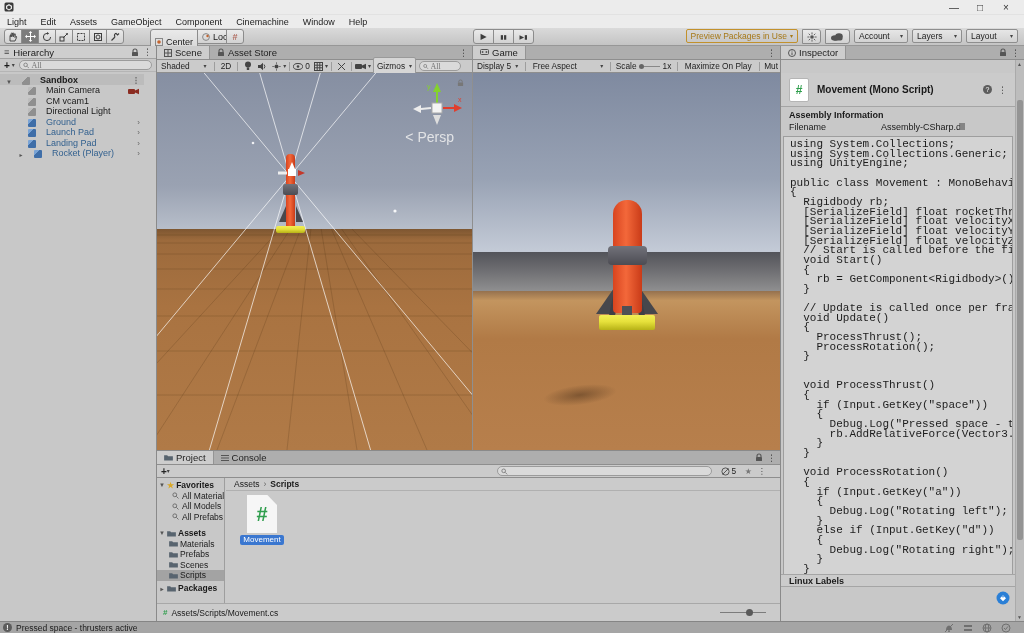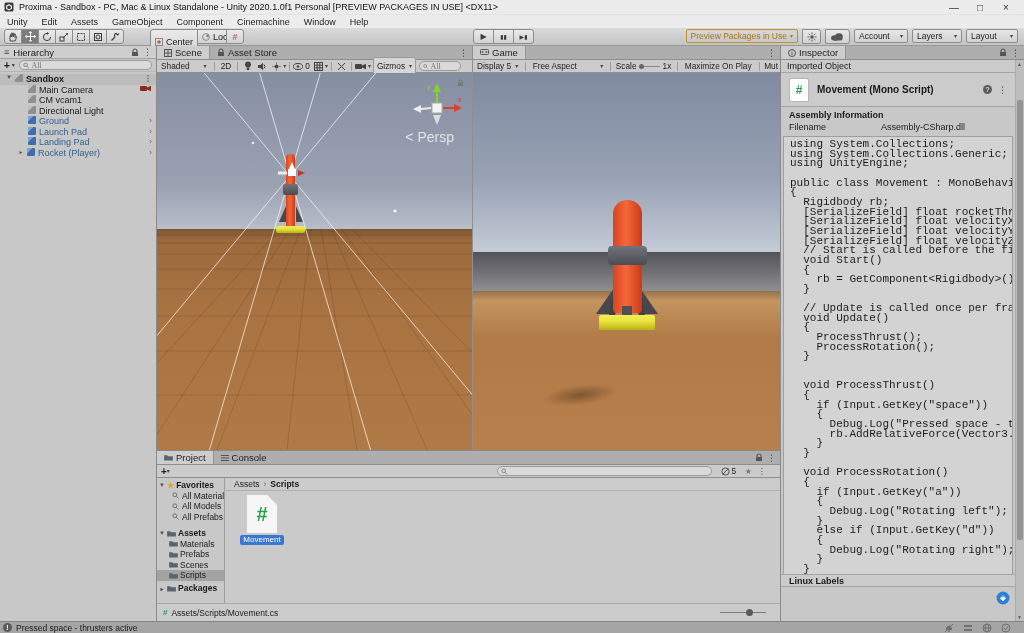--- a/index.html
+++ b/index.html
@@ -48,21 +48,21 @@
   .searchbox input{border:0;background:transparent;outline:none;font-size:8px;width:100%;color:#333}
 
   
   #hierarchy{position:absolute;left:0;top:46px;width:157px;height:575px;background:#c8c8c8;
              border-right:1px solid #8a8a8a}
   #hier-head{position:absolute;left:0;top:0;right:0;height:13px;background:#cecece;
              border-bottom:1px solid #a2a2a2;display:flex;align-items:center;padding:0 4px;gap:4px}
   #hier-tool{position:absolute;left:0;top:13px;right:0;height:13px;display:flex;align-items:center;
              padding:0 4px;gap:2px;border-bottom:1px solid #b5b5b5}
   .tree{position:absolute;left:0;right:0}
-  .trow{position:absolute;left:0;right:0;height:10.5px;display:flex;align-items:flex-start;gap:3px;font-size:9px}
+  .trow{position:absolute;left:0;right:12px;height:10.5px;display:flex;align-items:flex-end;gap:10px;font-size:9px}
   .disc{width:6px;font-size:6px;color:#555;text-align:center}
   .cube{width:8px;height:8px;border-radius:1px;flex:0 0 8px;
         background:linear-gradient(135deg,#bdbdbd 35%,#8f8f8f 35%)}
   .cube.blue{background:linear-gradient(135deg,#7aa4d6 35%,#3f6ea8 35%)}
   .lblpref{color:#33618f}
   .rchev{margin-left:auto;margin-right:4px;color:#666;font-size:8px}
 
   
   #scenepanel{position:absolute;left:157px;top:46px;width:315px;height:404px;background:#c8c8c8}
   #gamepanel{position:absolute;left:472px;top:46px;width:308px;height:404px;background:#c8c8c8;
@@ -130,30 +130,29 @@
 </style>
 </head>
 <body>
 
 <div id="titlebar">
   <svg width="10" height="10" viewBox="0 0 10 10">
     <rect x="0.5" y="0.5" width="9" height="9" rx="1.5" fill="#3a3a3a"></rect>
     <polygon points="5,2 8,3.8 8,6.8 5,8.4 2,6.8 2,3.8" fill="#e9e9e9"></polygon>
     <polygon points="5,3.4 6.8,4.5 6.8,6.3 5,7.2 3.2,6.3 3.2,4.5" fill="#3a3a3a"></polygon>
   </svg>
-  <span class="ttl">Proxima - Sandbox - PC, Mac &amp; Linux Standalone - Unity 2020.1.0f1 Personal [PREVIEW PACKAGES IN USE] &lt;DX11&gt;</span>
   <div id="winctl">
     <span>—</span>
     <span>□</span>
     <span>×</span>
   </div>
 </div>
 
 <div id="menubar">
-  <span class="mi">Unity</span>
+  <span class="mi">Light</span>
   <span class="mi">Edit</span>
   <span class="mi">Assets</span>
   <span class="mi">GameObject</span>
   <span class="mi">Component</span>
   <span class="mi">Cinemachine</span>
   <span class="mi">Window</span>
   <span class="mi">Help</span>
 </div>
 
 <div id="toolbar">
@@ -577,23 +576,20 @@
         </svg>
       <span>⋮</span>
     </div>
   </div>
   <div id="insp-scroll">
     <span style="position:absolute;top:1px;left:1px">▲</span>
     <div id="insp-thumb"></div>
     <span style="position:absolute;bottom:1px;left:1px">▼</span>
   </div>
 
-  <div class="insrow" style="top:14px;height:13px;padding:0 6px">
-    <span>Imported Object</span>
-  </div>
   <div class="insrow" style="top:27px;height:34px;padding:0 8px;gap:8px">
     <div style="width:20px;height:24px;background:#fff;border:1px solid #b5b5b5;border-radius:2px;display:flex;align-items:center;justify-content:center">
       <span style="color:#2f9e4d;font-weight:bold;font-size:12px">#</span>
     </div>
     <span style="font-size:10px;font-weight:bold">Movement (Mono Script)</span>
     <span style="margin-left:auto;display:flex;gap:6px;align-items:center">
       <span style="width:9px;height:9px;border-radius:50%;background:#5d5d5d;color:#fff;font-size:7px;display:flex;align-items:center;justify-content:center">?</span>
       <span style="color:#333">⋮</span>
     </span>
   </div>

